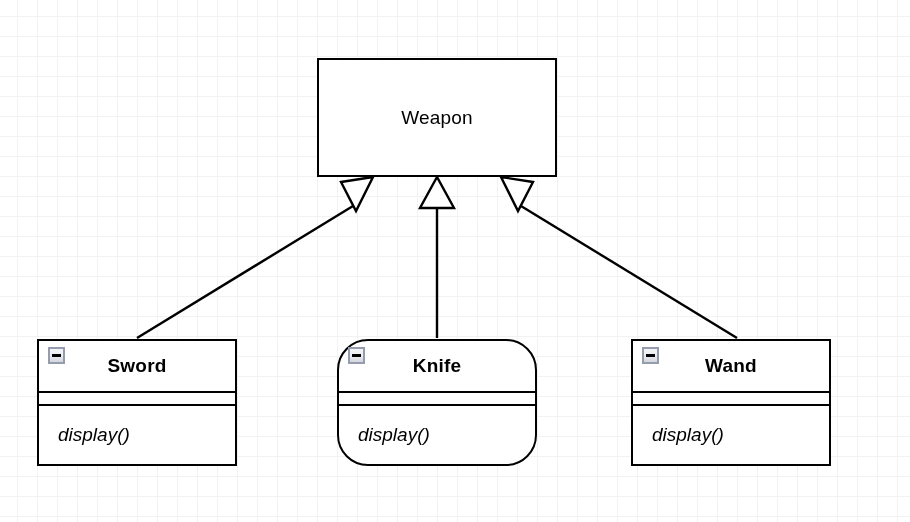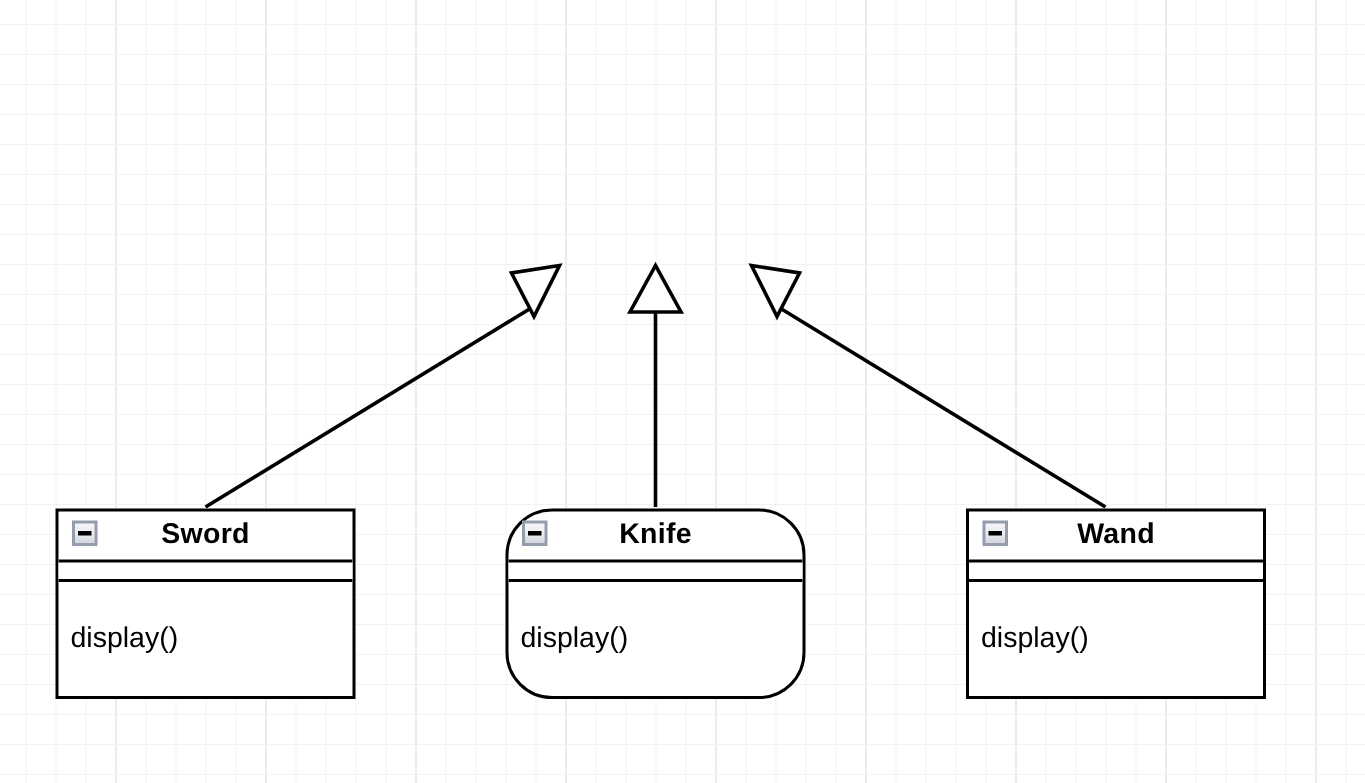--- a/index.html
+++ b/index.html
@@ -67,25 +67,25 @@
   
   .subclass-box {
     width: 200px;
     height: 127px;
     top: 339px;
     display: flex;
     flex-direction: column;
   }
   #sword-box { left: 37px; }
   #knife-box { left: 337px; border-radius: 31px; }
-  #wand-box  { left: 644px; }
+  #wand-box  { left: 631px; }
 
   .box-header {
     position: relative;
-    height: 32px;
+    height: 50px;
     flex: 0 0 auto;
     display: flex;
     align-items: center;
     justify-content: center;
   }
   .collapse-icon {
     position: absolute;
     left: 9px;
     top: 6px;
     width: 17px;
@@ -113,21 +113,22 @@
     height: 11px;
     flex: 0 0 auto;
     border-top: 2px solid #000000;
     border-bottom: 2px solid #000000;
     background: #ffffff;
   }
   .method-compartment {
     flex: 1 1 auto;
     display: flex;
     align-items: center;
-    padding-left: 8px;
+    padding-left: 19px;
+    font-style: italic;
   }
   .method-text {
     font-size: 19px;
     font-weight: 400;
     color: #000000;
   }
 </style>
 </head>
 <body>
 
@@ -146,20 +147,23 @@
       <line x1="437" y1="338" x2="437" y2="207" stroke="#000000" stroke-width="2.4"></line>
       <polygon points="437,177 420,208 454,208" fill="#ffffff" stroke="#000000" stroke-width="2.4" stroke-linejoin="miter"></polygon>
     </g>
 
     <g>
       <line x1="737" y1="338" x2="521" y2="206" stroke="#000000" stroke-width="2.4"></line>
       <polygon points="501,177 533,182 518,211" fill="#ffffff" stroke="#000000" stroke-width="2.4" stroke-linejoin="miter"></polygon>
     </g>
   </svg>
 
+  <div class="uml-box" id="weapon-box">
+    <span class="root-title">Weapon</span>
+  </div>
 
   <div class="uml-box subclass-box" id="sword-box">
     <div class="box-header">
       <span class="collapse-icon">
         <span class="minus-bar"></span>
       </span>
       <span class="box-title">Sword</span>
     </div>
     <div class="attr-compartment"></div>
     <div class="method-compartment">

